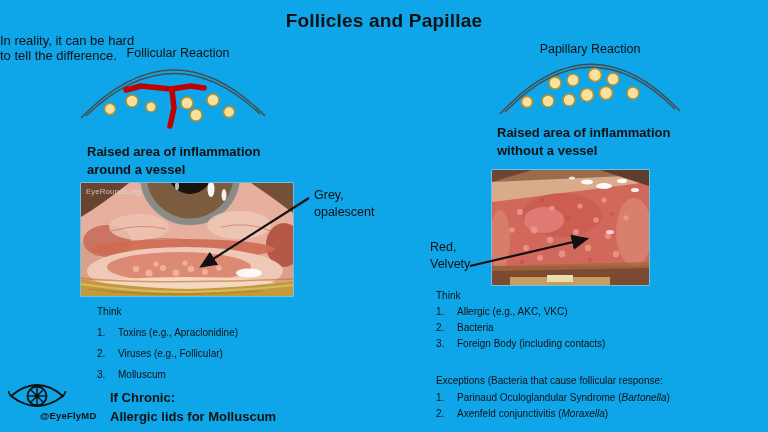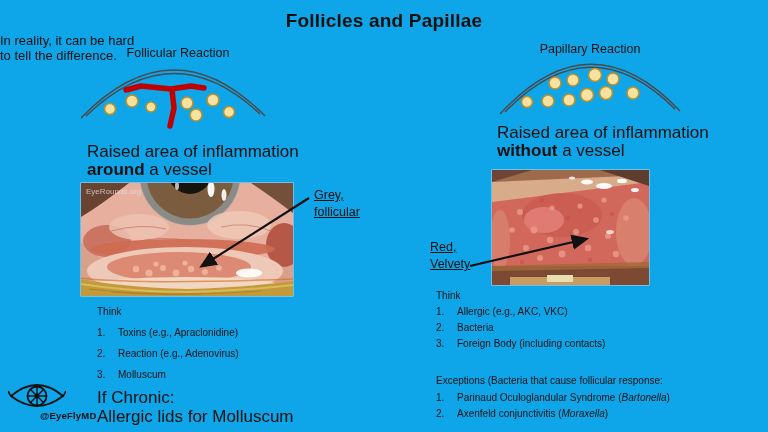--- a/index.html
+++ b/index.html
@@ -2,22 +2,22 @@
 <html><head>
 <meta charset="utf-8">
 <style>
   html,body{margin:0;padding:0;background:#fff;}
   .slide{position:relative;width:768px;height:432px;background:#0ea5e9;overflow:hidden;
          font-family:"Liberation Sans",sans-serif;color:#111;}
   .abs{position:absolute;}
   .title{font-size:19px;font-weight:700;text-align:center;letter-spacing:.2px;}
   .subtitle{font-size:13px;line-height:15px;text-align:left;}
   .colhead{font-size:12.5px;font-weight:400;text-align:center;}
-  .body{font-size:17px;line-height:18px;}
-  .callout{font-size:12.5px;line-height:17px;text-decoration:underline;}
+  .body{font-size:13px;line-height:18px;font-weight:bold;}
+  .callout{font-size:12.5px;line-height:17px;}
   .listblock{font-size:10px;}
   .lrow{display:flex;}
   .lnum{width:21px;flex:0 0 21px;}
   .left-list .lrow,.left-list .llabel{line-height:21px;}
   .right-list .lrow,.right-list .llabel{line-height:16px;}
   .exc-list .lrow,.exc-list .llabel{line-height:16.5px;}
   .handle{font-size:9.5px;font-weight:700;letter-spacing:.2px;margin-left:32px;}
   svg{display:block;}
   .photo{box-shadow:0 0 0 0.5px #d8d8d8;}
 </style>
@@ -95,49 +95,49 @@
     <ellipse cx="168" cy="90" rx="13" ry="4.5" fill="#ffffff" opacity=".9"></ellipse>
     <path d="M0,96 Q40,104 106,106 Q170,104 212,98 L212,113 L0,113 Z" fill="#c39a3b"></path>
     <path d="M0,101 Q50,109 106,109 Q160,108 212,102" stroke="#e0c060" stroke-width="2" fill="none" opacity=".8"></path>
     <path d="M8,106 Q60,112 120,111 M30,109 Q90,114 180,108" stroke="#9e7c2a" stroke-width="1" fill="none" opacity=".7"></path>
     <path d="M0,95 Q60,102 212,96" stroke="#d2691e" stroke-width="1.5" fill="none" opacity=".6"></path>
     <text x="5" y="11" font-size="8" fill="#dfe3e6" opacity=".75">EyeRounds.org</text>
   </svg>
 
   <div class="abs callout" style="left:314px;top:187px;width:90px;">
     <div>Grey,</div>
-    <div>follicular</div>
+    <div>opalescent</div>
   </div>
 
   <svg class="abs" style="left:188px;top:190px;" width="128" height="88" viewBox="0 0 128 88">
     <defs>
       <marker id="ah1" markerWidth="9" markerHeight="8" refX="6.5" refY="3.5" orient="auto">
         <path d="M0,0 L8,3.5 L0,7 Z" fill="#111"></path>
       </marker>
     </defs>
     <line x1="121" y1="8" x2="14" y2="76" stroke="#111" stroke-width="2.2" marker-end="url(#ah1)"></line>
   </svg>
 
   <div class="abs listblock left-list" style="left:97px;top:301px;width:230px;">
     <div class="llabel">Think</div>
     <div class="lrow">
       <span class="lnum">1.</span>
       <span>Toxins (e.g., Apraclonidine)</span>
     </div>
     <div class="lrow">
       <span class="lnum">2.</span>
-      <span>Reaction (e.g., Adenovirus)</span>
+      <span>Viruses (e.g., Follicular)</span>
     </div>
     <div class="lrow">
       <span class="lnum">3.</span>
       <span>Molluscum</span>
     </div>
   </div>
 
-  <div class="abs body" style="left:97px;top:388px;width:230px;line-height:19px;">
+  <div class="abs body" style="left:110px;top:388px;width:230px;line-height:19px;">
     <div>If Chronic:</div>
     <div>Allergic lids for Molluscum</div>
   </div>
 
   <div class="abs colhead" style="left:492px;top:42px;width:196px;">Papillary Reaction</div>
 
   <svg class="abs" style="left:492px;top:58px;" width="196" height="62" viewBox="0 0 196 62">
     <g fill="none" stroke-width="1.4" stroke="#4A4A4A">
       <path d="M8,56 Q98,-42 188,53"></path>
       <path d="M13,54 Q98,-34 183,51"></path>

